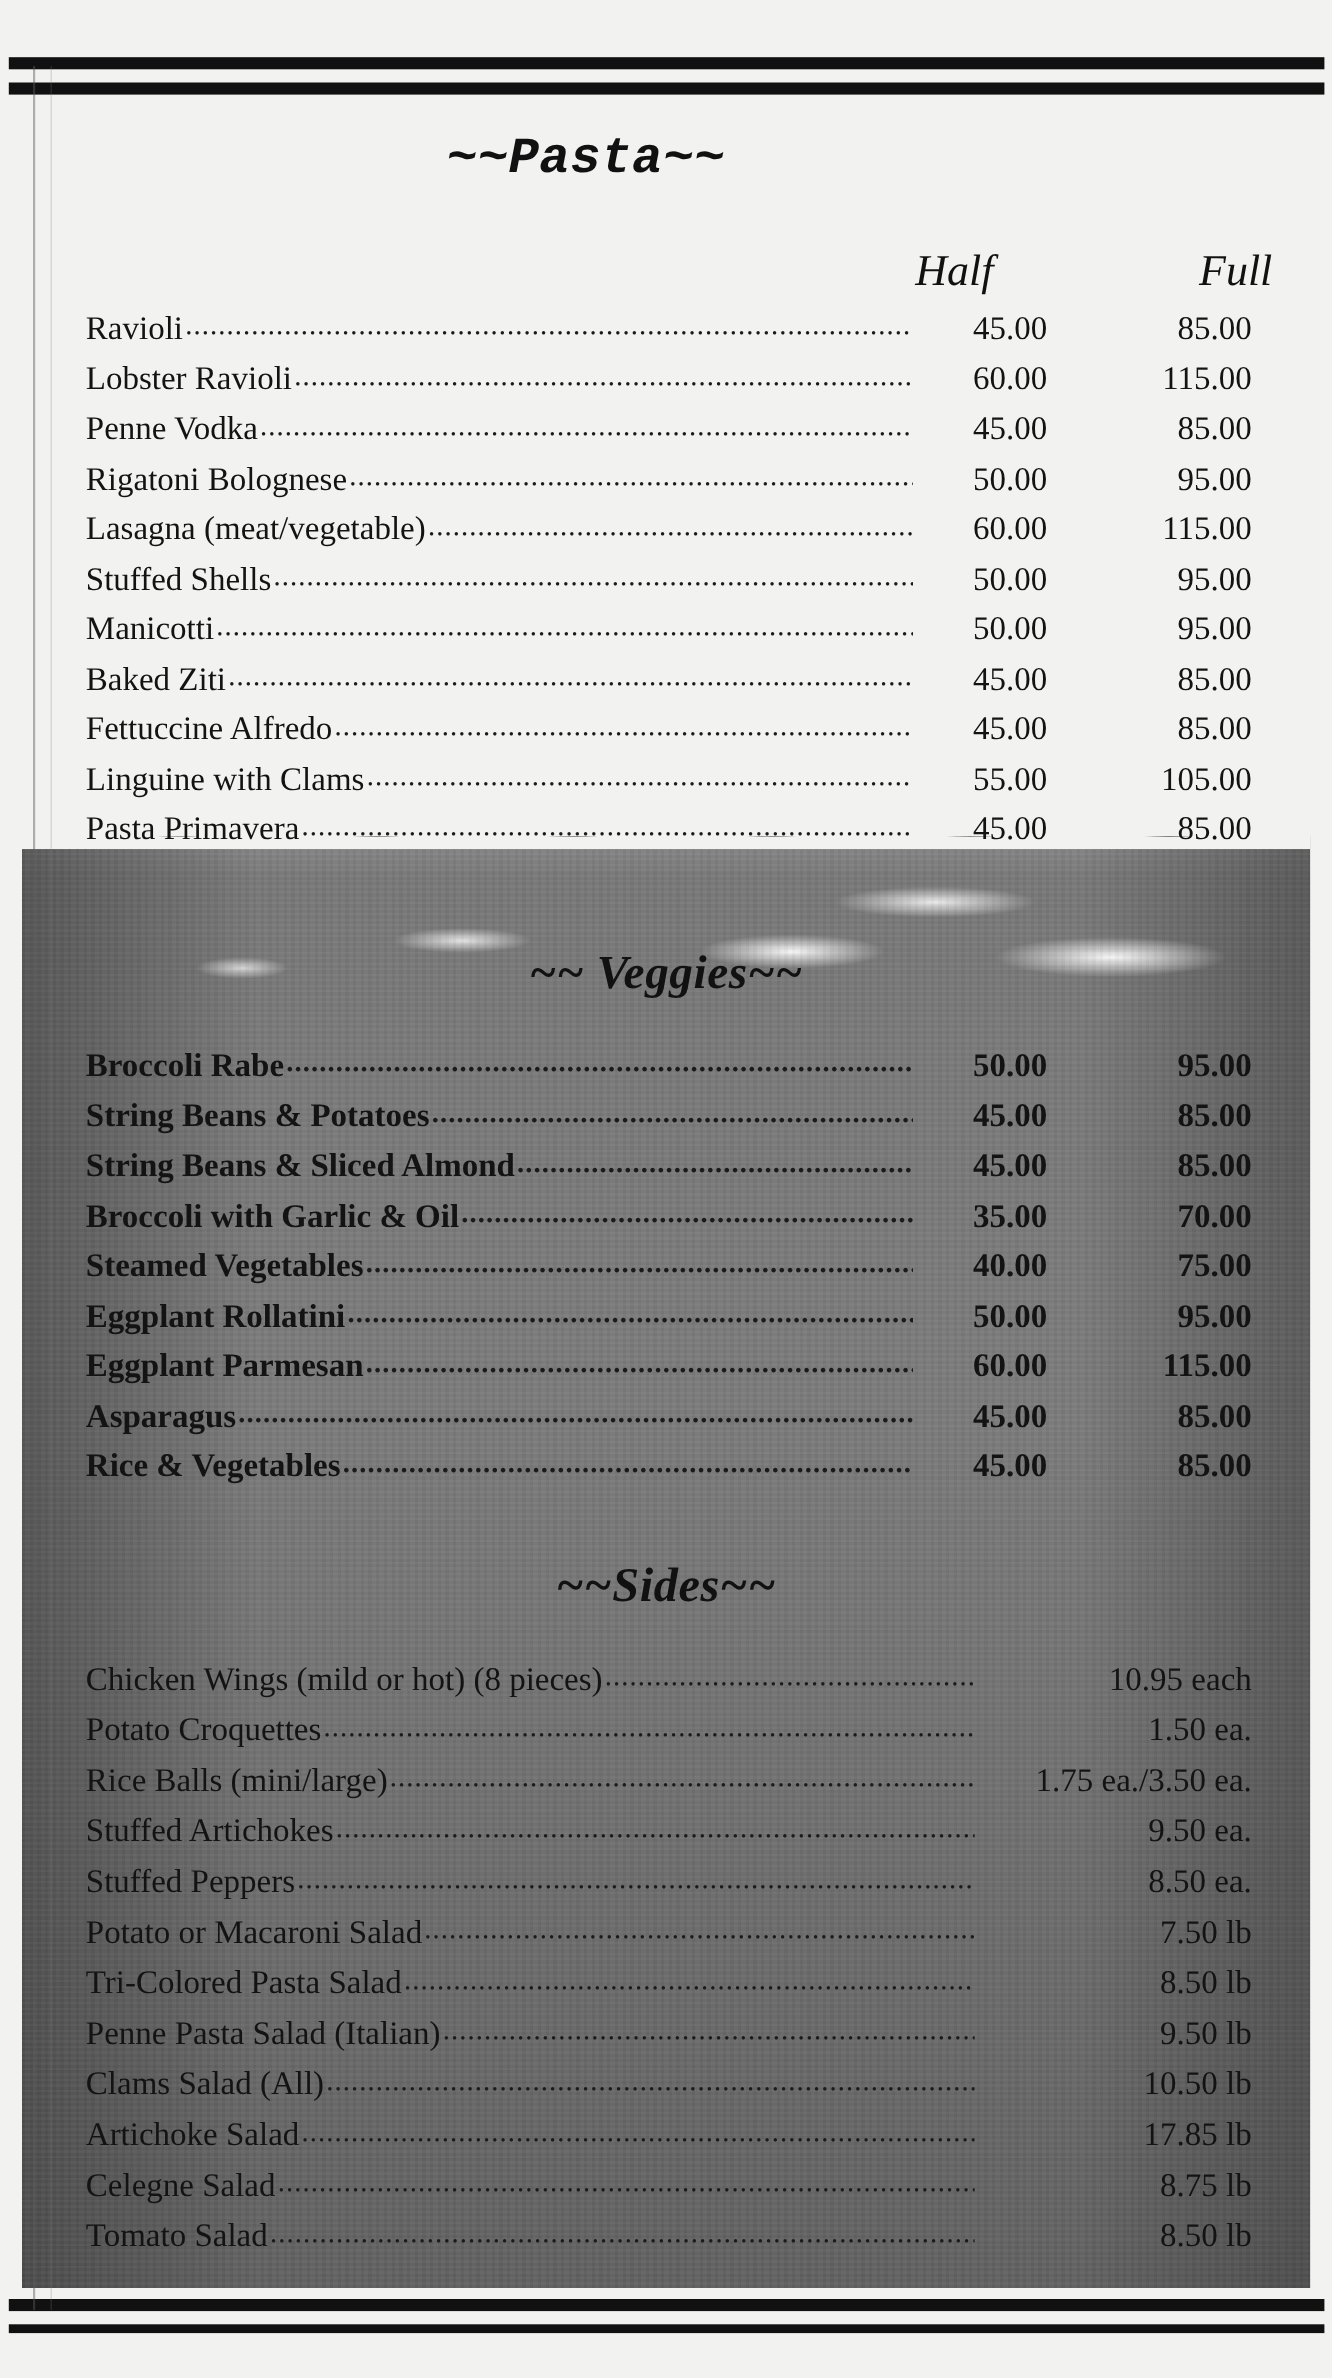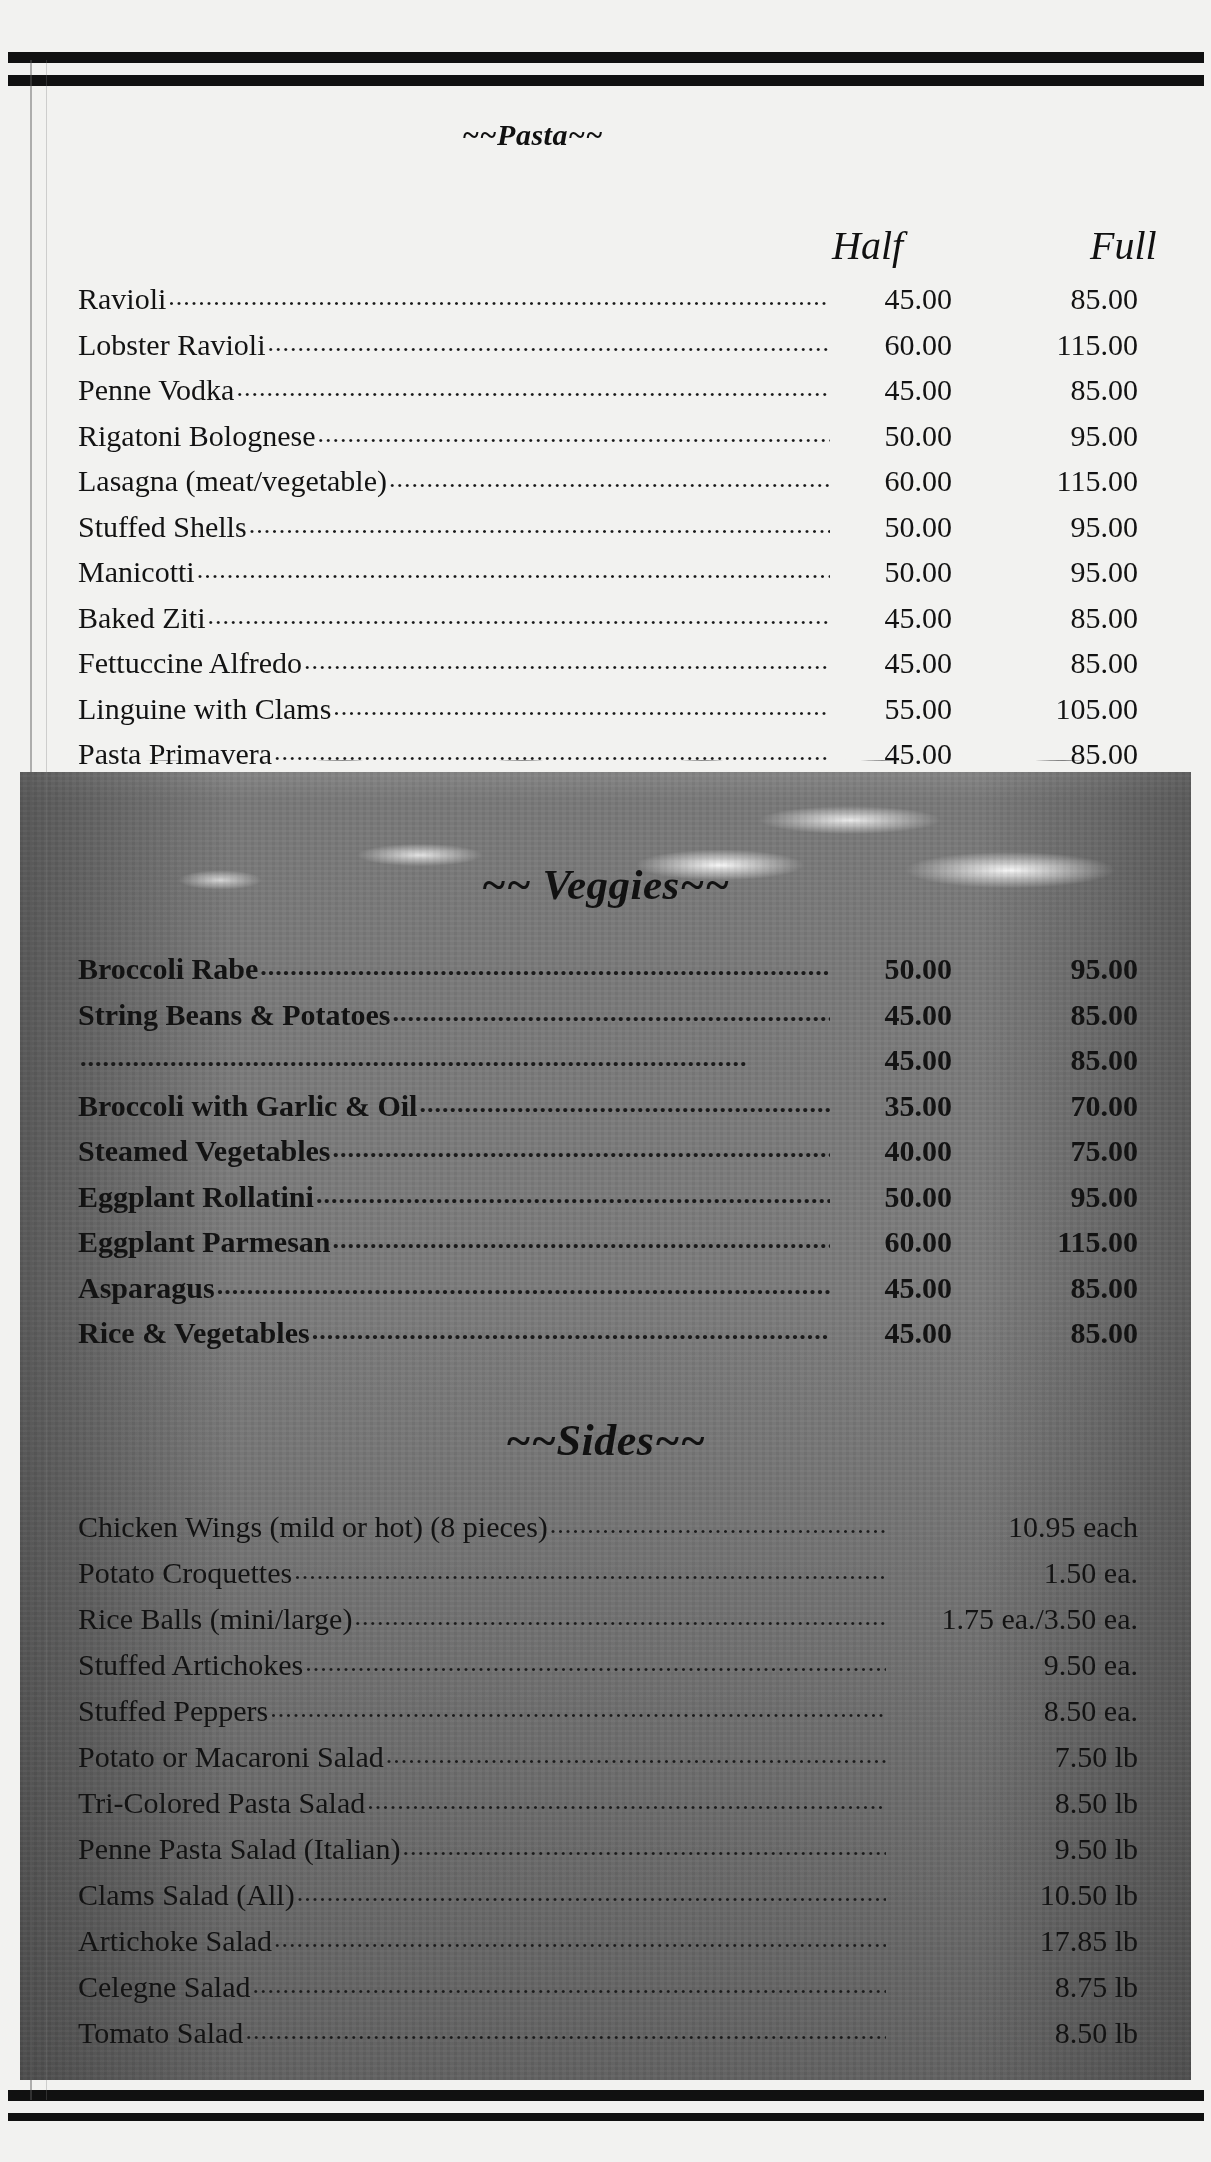--- a/index.html
+++ b/index.html
@@ -87,21 +87,21 @@
     z-index: 5;
   }
 
   .section-title {
     text-align: center;
     font-weight: bold;
     font-style: italic;
     color: #111;
     letter-spacing: 0.5px;
   }
-  .t-pasta   { position:absolute; left:0; top:118px;  width:1065px; font-size:30px; }
+  .t-pasta   { position:absolute; left:0; top:118px;  width:1065px; font-size:46px;font-family:Liberation Mono, monospace; }
   .t-veggies { position:absolute; left:0; top:840px;  width:1211px; font-size:43px;margin-top:20px; }
   .t-sides   { position:absolute; left:0; top:1415px; width:1211px; font-size:44px; }
 
   .colhead {
     position: absolute;
     top: 222px;
     font-style: italic;
     font-size: 40px;
     color: #111;
   }
@@ -257,20 +257,21 @@
           <span class="price half">50.00</span>
           <span class="price full">95.00</span>
         </div>
       <div class="row">
           <span class="name">String Beans &amp; Potatoes</span>
           <span class="dots">.........................................................................................</span>
           <span class="price half">45.00</span>
           <span class="price full">85.00</span>
         </div>
       <div class="row">
+          <span class="name">String Beans &amp; Sliced Almond</span>
           <span class="dots">.........................................................................................</span>
           <span class="price half">45.00</span>
           <span class="price full">85.00</span>
         </div>
       <div class="row">
           <span class="name">Broccoli with Garlic &amp; Oil</span>
           <span class="dots">.........................................................................................</span>
           <span class="price half">35.00</span>
           <span class="price full">70.00</span>
         </div>

